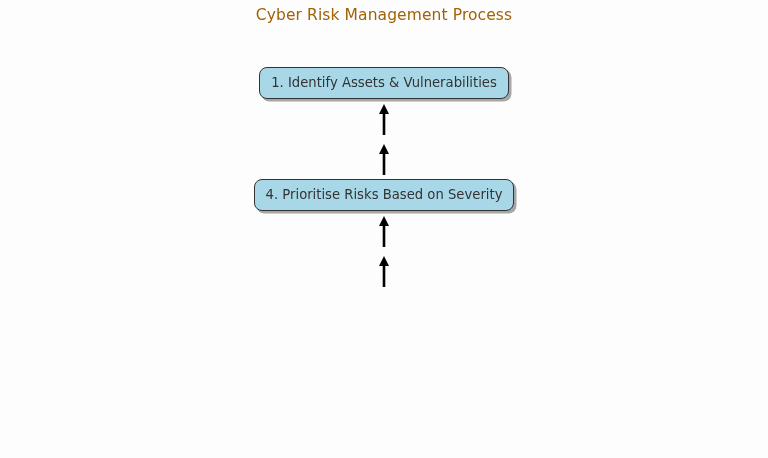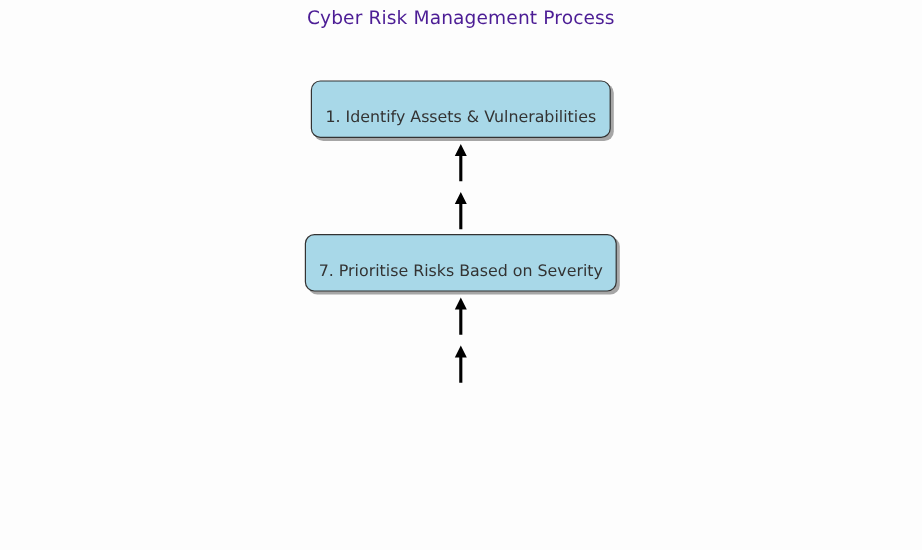--- a/index.html
+++ b/index.html
@@ -20,21 +20,21 @@
     width: 768px;
     height: 458px;
     display: flex;
     flex-direction: column;
     align-items: center;
   }
 
   #chart-title {
     margin-top: 5px;
     font-size: 15.5px;
-    color: #4c1d95;
+    color: #a16207;
     letter-spacing: 0.1px;
     text-align: left;
     line-height: 20px;
     user-select: none;
   }
 
   #flow-column {
     margin-top: 42px;
     display: flex;
     flex-direction: column;
@@ -49,21 +49,21 @@
   }
 
   .node-box {
     box-sizing: border-box;
     background: #a8d8e8;
     border: 1.6px solid #333333;
     border-radius: 8px;
     color: #333333;
     font-size: 13.2px;
     line-height: 1;
-    padding: 24px 11px 9px 11px;
+    padding: 8px 11px 9px 11px;
     text-align: center;
     white-space: nowrap;
     box-shadow: 2.5px 2.5px 0 rgba(60,60,60,0.45);
     user-select: none;
   }
 
   .arrow-gap {
     width: 30px;
     height: 40px;
     display: flex;
@@ -95,21 +95,21 @@
     </div>
 
 
     <div class="arrow-gap">
       <svg width="14" height="34" viewBox="0 0 14 34" aria-hidden="true">
         <path d="M7 2 L12 12 L8.3 12 L8.3 33 L5.7 33 L5.7 12 L2 12 Z" fill="#000000"></path>
       </svg>
     </div>
 
     <div class="flow-step">
-      <div class="node-box">7. Prioritise Risks Based on Severity</div>
+      <div class="node-box">4. Prioritise Risks Based on Severity</div>
     </div>
 
     <div class="arrow-gap">
       <svg width="14" height="34" viewBox="0 0 14 34" aria-hidden="true">
         <path d="M7 2 L12 12 L8.3 12 L8.3 33 L5.7 33 L5.7 12 L2 12 Z" fill="#000000"></path>
       </svg>
     </div>
 
 
     <div class="arrow-gap">

